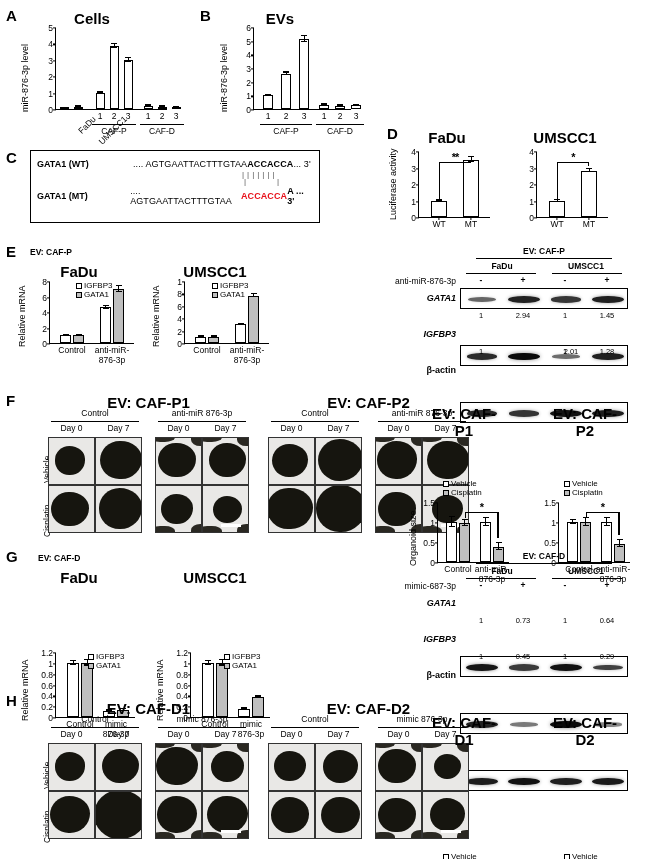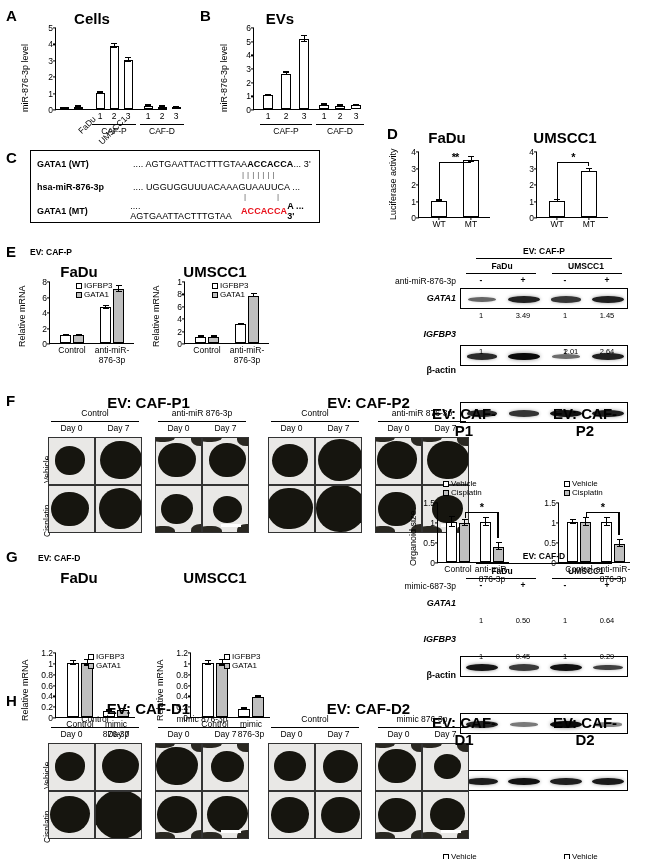--- a/index.html
+++ b/index.html
@@ -208,24 +208,20 @@
 <div class="abs" id="seqbox" style="left:30px; top:150px; width:290px; height:73px; padding:5px 6px;">
   <div class="seqrow" style="height:15px;">
     <span class="seqname">GATA1 (WT)</span>
     <span class="mono">.... AGTGAATTACTTTGTAA</span>
       <span class="mono bold">ACCACCA</span>
       <span class="mono"> ... 3'</span>
   </div>
   <div style="position:relative; height:8px;">
     <span class="pipes abs" style="left:205px; top:-1px;">|||||||</span>
   </div>
-  <div class="seqrow" style="height:15px;">
-    <span class="seqname">hsa-miR-876-3p</span>
-    <span class="mono">.... UGGUGGUUUACAAAGUAAUUCA ...</span>
-  </div>
   <div style="position:relative; height:9px;">
     <span class="abs" style="left:207px; top:-2px; font-size:8px; color:#555;">|</span>
     <span class="abs" style="left:240px; top:-2px; font-size:8px; color:#555;">|</span>
   </div>
   <div class="seqrow" style="height:15px;">
     <span class="seqname">GATA1 (MT)</span>
     <span class="mono">.... AGTGAATTACTTTGTAA</span>
       <span class="mono red">ACCACCA</span>
       <span class="mono bold">A ... 3'</span>
   </div>
@@ -407,34 +403,34 @@
     <div class="abs plain" style="left:559px; top:275px; width:12px; text-align:center; font-weight:bold;">-</div>
     <div class="abs plain" style="left:601px; top:275px; width:12px; text-align:center; font-weight:bold;">+</div>
     <div class="abs blotbox" style="left:460px; top:288px; width:168px; height:21px;">
       <div class="band" style="left:6.74px; top:8.018px; width:28.52px; height:4.964px; background:rgba(10,10,10,0.623); box-shadow:0 0 2.84px rgba(0,0,0,0.189);"></div>
       <div class="band" style="left:47.45px; top:7.115px; width:31.1px; height:6.77px; background:rgba(10,10,10,0.9025); box-shadow:0 0 3.7px rgba(0,0,0,0.3825);"></div>
       <div class="band" style="left:89.84px; top:7.388px; width:30.32px; height:6.224px; background:rgba(10,10,10,0.818); box-shadow:0 0 3.44px rgba(0,0,0,0.324);"></div>
       <div class="band" style="left:131.42px; top:7.093999999999999px; width:31.16px; height:6.812px; background:rgba(10,10,10,0.909); box-shadow:0 0 3.7199999999999998px rgba(0,0,0,0.387);"></div>
     </div>
     <div class="abs" style="left:404px; top:293px; width:52px; text-align:right; font-size:9px; font-weight:bold;font-style:italic;">GATA1</div>
     <div class="quant" style="left:481px; top:311px;">1</div>
-    <div class="quant" style="left:523px; top:311px;">3.49</div>
+    <div class="quant" style="left:523px; top:311px;">2.94</div>
     <div class="quant" style="left:565px; top:311px;">1</div>
     <div class="quant" style="left:607px; top:311px;">1.45</div>
     <div class="abs blotbox" style="left:460px; top:324px; width:168px; height:21px;">
       <div class="band" style="left:5.6px; top:7.22px; width:30.8px; height:6.5600000000000005px; background:rgba(10,10,10,0.87); box-shadow:0 0 3.6px rgba(0,0,0,0.36000000000000004);"></div>
       <div class="band" style="left:47px; top:6.8px; width:32px; height:7.4px; background:rgba(10,10,10,1); box-shadow:0 0 4px rgba(0,0,0,0.45);"></div>
       <div class="band" style="left:90.86px; top:8.102px; width:28.28px; height:4.796px; background:rgba(10,10,10,0.597); box-shadow:0 0 2.76px rgba(0,0,0,0.171);"></div>
       <div class="band" style="left:131.42px; top:7.093999999999999px; width:31.16px; height:6.812px; background:rgba(10,10,10,0.909); box-shadow:0 0 3.7199999999999998px rgba(0,0,0,0.387);"></div>
     </div>
     <div class="abs" style="left:404px; top:329px; width:52px; text-align:right; font-size:9px; font-weight:bold;font-style:italic;">IGFBP3</div>
     <div class="quant" style="left:481px; top:347px;">1</div>
     <div class="quant" style="left:523px; top:347px;margin-left:48px;">2.01</div>
     <div class="quant" style="left:565px; top:347px;">1</div>
-    <div class="quant" style="left:607px; top:347px;">2.64</div>
+    <div class="quant" style="left:607px; top:347px;">1.28</div>
     <div class="abs blotbox" style="left:460px; top:360px; width:168px; height:21px;">
       <div class="band" style="left:5.539999999999999px; top:7.178px; width:30.92px; height:6.644px; background:rgba(10,10,10,0.883); box-shadow:0 0 3.6399999999999997px rgba(0,0,0,0.369);"></div>
       <div class="band" style="left:47.78px; top:7.346px; width:30.439999999999998px; height:6.308px; background:rgba(10,10,10,0.831); box-shadow:0 0 3.48px rgba(0,0,0,0.333);"></div>
       <div class="band" style="left:89.15px; top:6.905px; width:31.7px; height:7.1899999999999995px; background:rgba(10,10,10,0.9674999999999999); box-shadow:0 0 3.9px rgba(0,0,0,0.4275);"></div>
       <div class="band" style="left:131.36px; top:7.052px; width:31.28px; height:6.896000000000001px; background:rgba(10,10,10,0.922); box-shadow:0 0 3.76px rgba(0,0,0,0.396);"></div>
     </div>
     <div class="abs" style="left:404px; top:365px; width:52px; text-align:right; font-size:9px; font-weight:bold;">β-actin</div>
   </div>
 
 <div class="abs panel-letter" style="left:6px; top:393px;">F</div>
@@ -741,21 +737,21 @@
     <div class="abs plain" style="left:559px; top:580px; width:12px; text-align:center; font-weight:bold;">-</div>
     <div class="abs plain" style="left:601px; top:580px; width:12px; text-align:center; font-weight:bold;">+</div>
     <div class="abs blotbox" style="left:460px; top:593px; width:168px; height:21px;">
       <div class="band" style="left:5.24px; top:6.968px; width:31.52px; height:7.064px; background:rgba(10,10,10,0.9480000000000001); box-shadow:0 0 3.84px rgba(0,0,0,0.41400000000000003);"></div>
       <div class="band" style="left:47.9px; top:7.43px; width:30.2px; height:6.140000000000001px; background:rgba(10,10,10,0.8049999999999999); box-shadow:0 0 3.4px rgba(0,0,0,0.315);"></div>
       <div class="band" style="left:89.15px; top:6.905px; width:31.7px; height:7.1899999999999995px; background:rgba(10,10,10,0.9674999999999999); box-shadow:0 0 3.9px rgba(0,0,0,0.4275);"></div>
       <div class="band" style="left:132.02px; top:7.513999999999999px; width:29.96px; height:5.972px; background:rgba(10,10,10,0.779); box-shadow:0 0 3.3200000000000003px rgba(0,0,0,0.29700000000000004);"></div>
     </div>
     <div class="abs" style="left:404px; top:598px; width:52px; text-align:right; font-size:9px; font-weight:bold;font-style:italic;">GATA1</div>
     <div class="quant" style="left:481px; top:616px;">1</div>
-    <div class="quant" style="left:523px; top:616px;">0.50</div>
+    <div class="quant" style="left:523px; top:616px;">0.73</div>
     <div class="quant" style="left:565px; top:616px;">1</div>
     <div class="quant" style="left:607px; top:616px;">0.64</div>
     <div class="abs blotbox" style="left:460px; top:629px; width:168px; height:21px;">
       <div class="band" style="left:5.449999999999999px; top:7.115px; width:31.1px; height:6.77px; background:rgba(10,10,10,0.9025); box-shadow:0 0 3.7px rgba(0,0,0,0.3825);"></div>
       <div class="band" style="left:49.1px; top:8.27px; width:27.8px; height:4.46px; background:rgba(10,10,10,0.5449999999999999); box-shadow:0 0 2.6px rgba(0,0,0,0.135);"></div>
       <div class="band" style="left:89px; top:6.8px; width:32px; height:7.4px; background:rgba(10,10,10,1); box-shadow:0 0 4px rgba(0,0,0,0.45);"></div>
       <div class="band" style="left:133.34px; top:8.437999999999999px; width:27.32px; height:4.1240000000000006px; background:rgba(10,10,10,0.493); box-shadow:0 0 2.44px rgba(0,0,0,0.099);"></div>
     </div>
     <div class="abs" style="left:404px; top:634px; width:52px; text-align:right; font-size:9px; font-weight:bold;font-style:italic;">IGFBP3</div>
     <div class="quant" style="left:481px; top:652px;">1</div>

